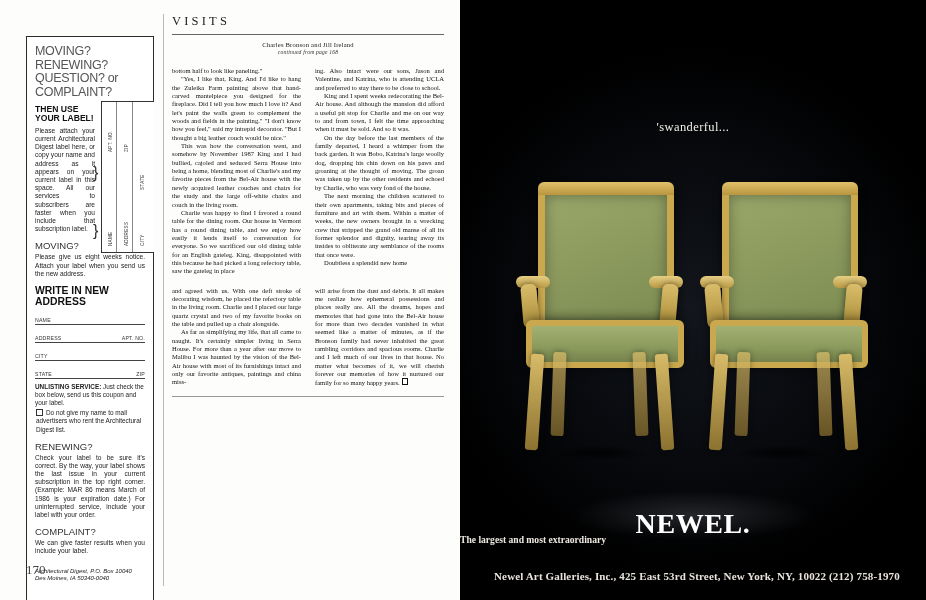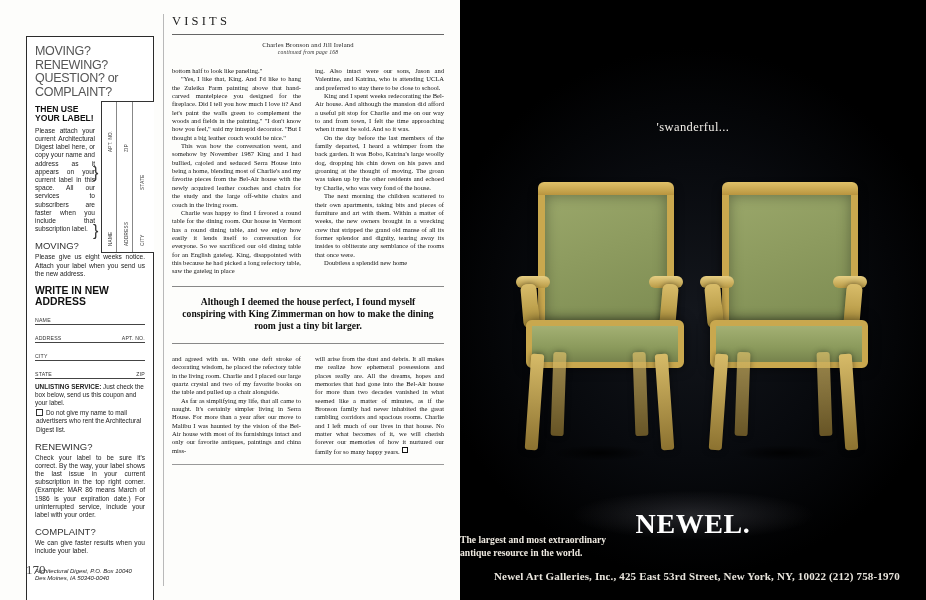--- a/index.html
+++ b/index.html
@@ -339,21 +339,20 @@
         </div>
         <div class="col">
           <p class="first">ing. Also intact were our sons, Jason and Valentine, and Katrina, who is attending UCLA and preferred to stay there to be close to school.</p>
           <p>King and I spent weeks redecorating the Bel-Air house. And although the mansion did afford a useful pit stop for Charlie and me on our way to and from town, I felt the time approaching when it must be sold. And so it was.</p>
           <p>On the day before the last members of the family departed, I heard a whimper from the back garden. It was Bobo, Katrina's large woolly dog, dropping his chin down on his paws and groaning at the thought of moving. The groan was taken up by the other residents and echoed by Charlie, who was very fond of the house.</p>
           <p>The next morning the children scattered to their own apartments, taking bits and pieces of furniture and art with them. Within a matter of weeks, the new owners brought in a wrecking crew that stripped the grand old manse of all its former splendor and dignity, tearing away its insides to obliterate any semblance of the rooms that once were.</p>
           <p>Doubtless a splendid new home</p>
         </div>
       </div>
 
-      <div class="pull">Although I deemed the house perfect, I found myself conspiring with King Zimmerman on how to make the dining room just a tiny bit larger.</div>
 
       <div class="cols-bottom">
         <div class="col">
           <p class="first">and agreed with us. With one deft stroke of decorating wisdom, he placed the refectory table in the living room. Charlie and I placed our large quartz crystal and two of my favorite books on the table and pulled up a chair alongside.</p>
           <p>As far as simplifying my life, that all came to naught. It's certainly simpler living in Serra House. For more than a year after our move to Malibu I was haunted by the vision of the Bel-Air house with most of its furnishings intact and only our favorite antiques, paintings and china miss-</p>
         </div>
         <div class="col">
           <p class="first"><span>will arise from the dust and debris. It all makes me realize how ephemeral possessions and places really are. All the dreams, hopes and memories that had gone into the Bel-Air house for more than two decades vanished in what seemed like a matter of minutes, as if the Bronson family had never inhabited the great rambling corridors and spacious rooms. Charlie and I left much of our lives in that house. No matter what becomes of it, we will cherish forever our memories of how it nurtured our family for so many happy years.</span><span class="endmark"></span></p>
         </div>
       </div>
@@ -398,18 +397,17 @@
         <div class="leg br"></div>
         <div class="leg fl"></div>
         <div class="leg fr"></div>
         <div class="shadow"></div>
       </div>
     </div>
 
     <div class="ad-logo">NEWEL.</div>
     <div class="ad-slogan">
       <div>The largest and most extraordinary</div>
-      <div>antique resource in the world.</div>
     </div>
     <div class="ad-foot">Newel Art Galleries, Inc., 425 East 53rd Street, New York, NY, 10022 (212) 758-1970</div>
   </div>
 
 </div>
 
 </body></html>

